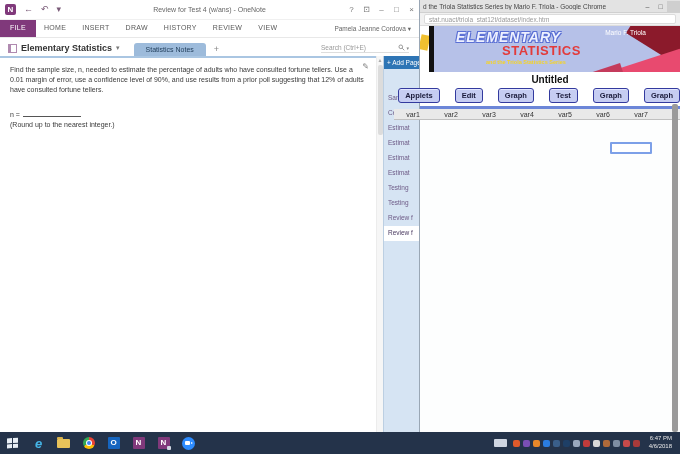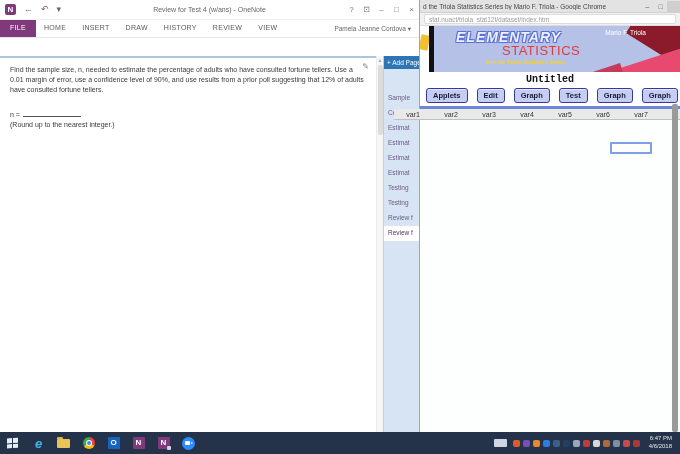--- a/index.html
+++ b/index.html
@@ -51,28 +51,28 @@
   .ch-ctrls { display:flex; align-items:center; }
   .ch-ctrls span { font-size:7px; color:#555; width:13px; text-align:center; }
   .ch-ctrl-sliver { width:6px; height:11px; background:#cfcfcf; }
   .ch-urlbar { height:13px; background:#f1f1f1; border-bottom:1px solid #ddd; display:flex; align-items:center; padding:0 4px; }
   .url-field { flex:1; background:#fff; border:1px solid #dcdcdc; border-radius:2px; font-size:6.5px; color:#9a9a9a; height:10px; line-height:9px; padding-left:4px; white-space:nowrap; overflow:hidden; }
   .banner { position:relative; height:46px; background:#fff; overflow:hidden; }
   .banner .yellow-shape { position:absolute; left:0px; top:9px; width:9px; height:15px; background:#f0c030; transform:rotate(12deg); }
   .banner .black-strip { position:absolute; left:9px; top:0; width:5px; bottom:0; background:#111; }
   .banner-img { position:absolute; left:14px; right:0; top:0; bottom:0; background:#b6c1e8; overflow:hidden; }
   .bn-elem { position:absolute; left:22px; top:3px; font-size:14px; font-weight:bold; letter-spacing:1px; color:#eef1ff; text-shadow:1px 1px 0 #5a6fd4,-1px -1px 0 #5a6fd4,1px -1px 0 #5a6fd4,-1px 1px 0 #5a6fd4; font-style:italic; }
-  .bn-stat { position:absolute; left:68px; top:17px; font-size:13px; font-weight:normal; color:#e23b3b; letter-spacing:.5px; }
+  .bn-stat { position:absolute; left:68px; top:17px; font-size:13px; font-weight:bold; color:#e23b3b; letter-spacing:.5px; }
   .bn-sub { position:absolute; left:52px; top:33px; font-size:5.5px; font-weight:bold; color:#f5d327; }
   .bn-author { position:absolute; right:34px; top:3px; font-size:6.5px; color:#fff; }
   .bn-tri { position:absolute; right:-12px; top:-14px; width:60px; height:40px; background:#8b1a2b; transform:rotate(32deg); }
   .bn-pencil { position:absolute; right:-6px; bottom:-16px; width:90px; height:26px; background:#e84a6f; transform:rotate(-18deg); }
   .bn-pencil2 { position:absolute; right:56px; bottom:-16px; width:60px; height:16px; background:#c43b5c; transform:rotate(-18deg); }
-  .doc-title { text-align:center; font-size:10px; font-weight:bold; color:#111; padding:2px 0 1px 0;font-family:Liberation Mono, monospace; }
-  .ch-toolbar { display:flex; gap:9px; padding:2px 0 3px 6px; }
+  .doc-title { text-align:center; font-size:10px; font-weight:bold; color:#111; padding:2px 0 1px 0; }
+  .ch-toolbar { display:flex; gap:15px; padding:2px 0 3px 6px;justify-content:flex-end; }
   .ch-btn { background:#c6cdf2; border:1px solid #333a9e; border-radius:3px; font-size:7.5px; font-weight:bold; color:#1a1a3a; padding:2px 6px; box-shadow:inset 0 1px 0 #e3e7ff; white-space:nowrap; }
   .bluebar { height:3px; background:#6c86d8; }
   .grid-head { height:11px; background:#e9e9e9; border-bottom:1px solid #c0c0c0; display:flex; margin-left:-26px; overflow:hidden; }
   .gh-cell { width:38px; flex:0 0 38px; font-size:7px; color:#333; text-align:center; line-height:11px; }
   .grid-body { position:relative; height:317px; background:#fdfefe; }
   .sel-cell { position:absolute; left:190px; top:22px; width:42px; height:12px; border:2px solid #7da0e8; background:#fff; border-radius:1px; }
   .ch-scroll { position:absolute; right:2px; top:104px; bottom:0; width:6px; background:#9a9a9a; border-radius:2px; }
 
   
   .taskbar { position:absolute; left:0; bottom:0; width:680px; height:22px; background:#24334a; display:flex; align-items:center; }
@@ -125,20 +125,39 @@
       <span class="rtab file">FILE</span>
       <span class="rtab">HOME</span>
       <span class="rtab">INSERT</span>
       <span class="rtab">DRAW</span>
       <span class="rtab">HISTORY</span>
       <span class="rtab">REVIEW</span>
       <span class="rtab">VIEW</span>
       <span class="ribbon-user">Pamela Jeanne Cordova ▾</span>
     </div>
 
+    <div class="on-navbar">
+      <span class="nb-book">
+        <span class="nb-bookicon"></span>
+        <span>Elementary Statistics</span>
+        <span class="nb-caret">▾</span>
+      </span>
+      <span class="section-tab">Statistics Notes</span>
+      <span class="section-add">+</span>
+      <span class="nb-search">
+        <span>Search (Ctrl+E)</span>
+        <span class="mag">
+          <svg width="7" height="7" viewBox="0 0 10 10">
+              <circle cx="4" cy="4" r="2.6" fill="none" stroke="#888" stroke-width="1.2"></circle>
+              <line x1="6" y1="6" x2="9" y2="9" stroke="#888" stroke-width="1.2"></line>
+            </svg>
+          <span style="font-size:5px;color:#888">▾</span>
+        </span>
+      </span>
+    </div>
 
     <div class="on-content">
       <div class="note-para">Find the sample size, n, needed to estimate the percentage of adults who have consulted fortune tellers.  Use a 0.01 margin of error, use a confidence level of 90%, and use results from a prior poll suggesting that 12% of adults have consulted fortune tellers.</div>
       <div class="answer-row">
         <span>n =</span><span class="answer-line"></span>
       </div>
       <div class="answer-note">(Round up to the nearest integer.)</div>
     </div>
     <span class="pencil">✎</span>
 

